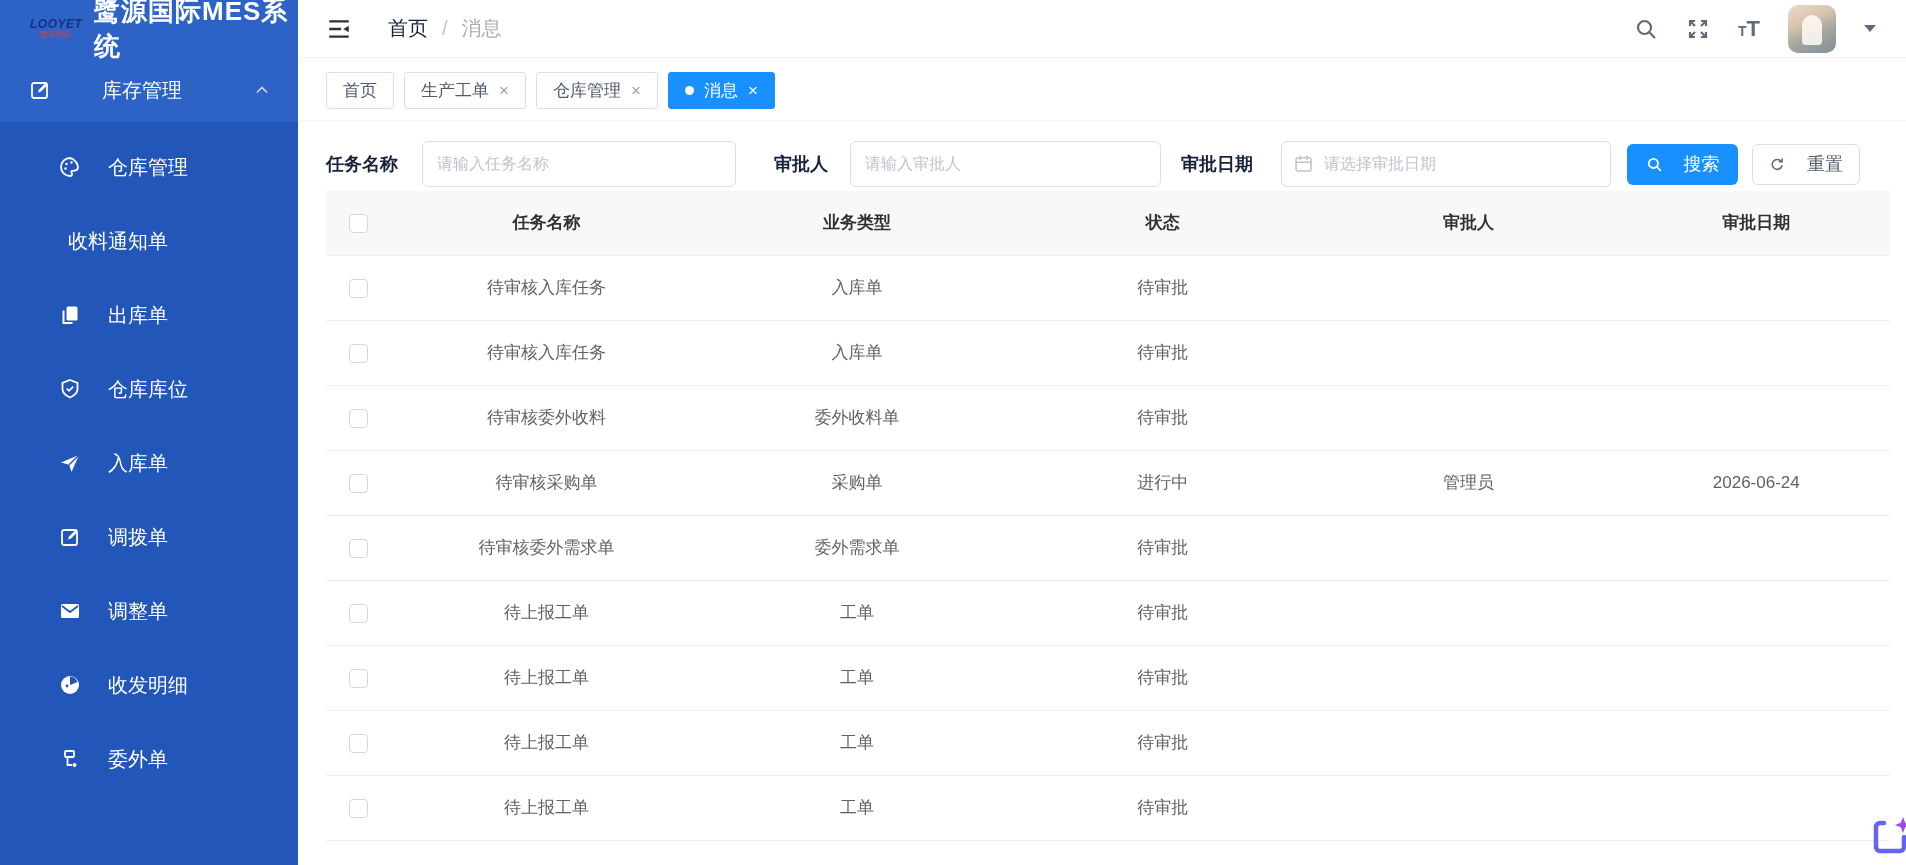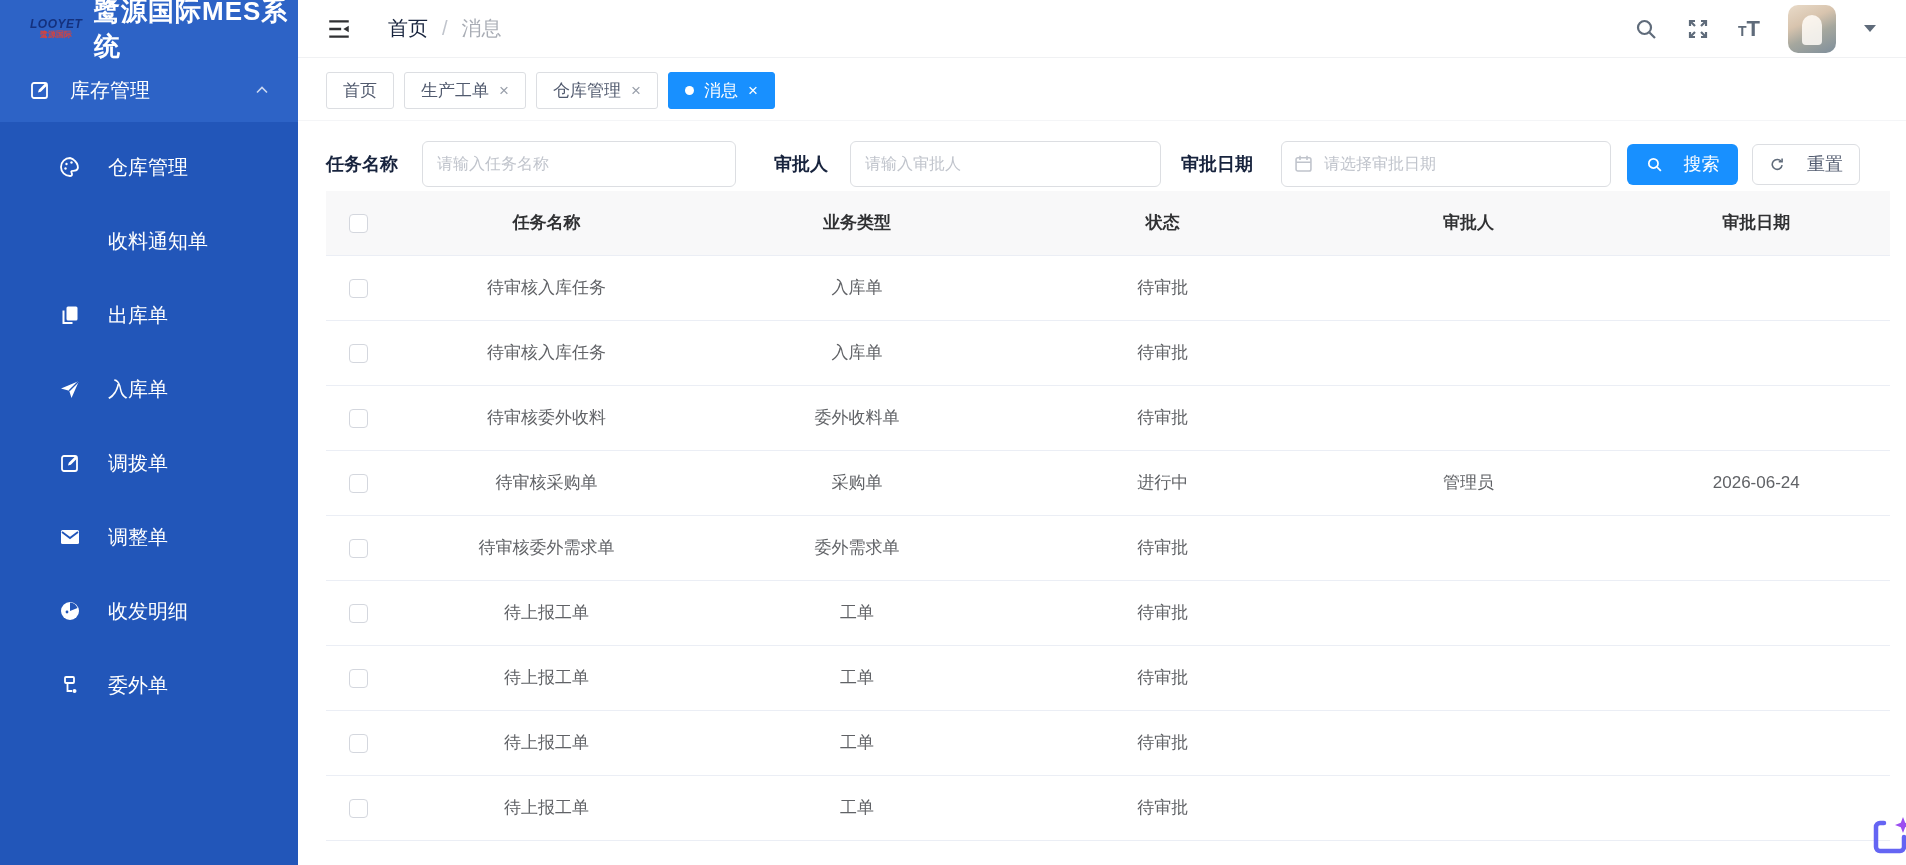--- a/index.html
+++ b/index.html
@@ -18,30 +18,30 @@
   body{
     font-family:"Liberation Sans","DejaVu Sans",sans-serif;
     background:#fff;color:var(--text-mid);
     display:flex;position:relative;
   }
   
   .sidebar{width:298px;min-width:298px;height:865px;background:var(--side-top);display:flex;flex-direction:column;color:#fff;}
   .logo-row{height:58px;display:flex;align-items:center;padding-left:30px;}
   .logo-mark{width:52px;text-align:center;margin-right:12px;line-height:1.1;}
   .logo-mark .lg{font-size:12px;font-weight:bold;font-style:italic;color:#14317e;letter-spacing:.5px;}
-  .logo-mark .sm{font-size:8px;color:#d8433c;font-weight:bold;}
+  .logo-mark .sm{font-size:8px;color:#d8433c;font-weight:normal;}
   .app-title{font-size:26px;font-weight:bold;letter-spacing:1px;}
-  .section-header{height:64px;display:flex;align-items:center;padding:0 26px 0 28px;font-size:20px;}
+  .section-header{height:64px;display:flex;align-items:center;padding:0 26px 0 28px;font-size:20px;gap:32px;}
   .section-header .icon{width:24px;height:24px;margin-right:18px;}
   .section-header .lbl{flex:1;}
   .chev{width:20px;height:20px;opacity:.75;cursor:pointer;}
   .menu{flex:1;background:var(--side-menu);padding-top:8px;}
   .menu-item{height:74px;display:flex;align-items:center;padding-left:58px;font-size:20px;cursor:pointer;}
   .menu-item .mi-icon{width:24px;height:24px;margin-right:26px;flex:none;}
-  .menu-item.no-icon{padding-left:108px;text-align:right;}
+  .menu-item.no-icon{padding-left:68px;text-align:right;}
   
   .main{flex:1;display:flex;flex-direction:column;min-width:0;}
   .topbar{height:58px;display:flex;align-items:center;border-bottom:1px solid #f0f1f3;padding:0 30px 0 28px;}
   .fold-btn{width:26px;height:26px;cursor:pointer;margin-right:36px;}
   .breadcrumb{display:flex;align-items:center;font-size:20px;gap:14px;}
   .bc-current{color:#17233d;}
   .bc-sep{color:#c0c4cc;}
   .bc-page{color:#a9adb5;}
   .topbar-right{margin-left:auto;display:flex;align-items:center;gap:28px;}
   .tool-icon{width:24px;height:24px;cursor:pointer;color:#5f6b7a;}
@@ -125,20 +125,27 @@
       </div>
       <div class="menu-item no-icon">
         <span>收料通知单</span>
       </div>
       <div class="menu-item">
         <span class="mi-icon"><svg viewBox="0 0 24 24">
             <rect x="8.5" y="3.5" width="11" height="14" rx="1.5" fill="currentColor"></rect>
             <path d="M5.5 7.5v12.5h9" fill="none" stroke="currentColor" stroke-width="2"></path>
           </svg></span>
         <span>出库单</span>
+      </div>
+      <div class="menu-item">
+        <span class="mi-icon"><svg viewBox="0 0 24 24" fill="none" stroke="currentColor" stroke-width="1.8">
+            <path d="M12 3l7.5 2.8v6.2c0 4.2-3.2 6.7-7.5 8.5-4.3-1.8-7.5-4.3-7.5-8.5V5.8z"></path>
+            <path d="M8.8 11.6l2.2 2.2 4.2-4.2"></path>
+          </svg></span>
+        <span>仓库库位</span>
       </div>
       <div class="menu-item">
         <span class="mi-icon"><svg viewBox="0 0 24 24">
             <path d="M3 11.5L21 4l-7.5 17-2.3-7.2z" fill="currentColor"></path>
             <path d="M11.2 13.8L21 4" stroke="#2256b9" stroke-width="1.4"></path>
           </svg></span>
         <span>入库单</span>
       </div>
       <div class="menu-item">
         <span class="mi-icon"><svg viewBox="0 0 24 24" fill="none" stroke="currentColor" stroke-width="1.8">

